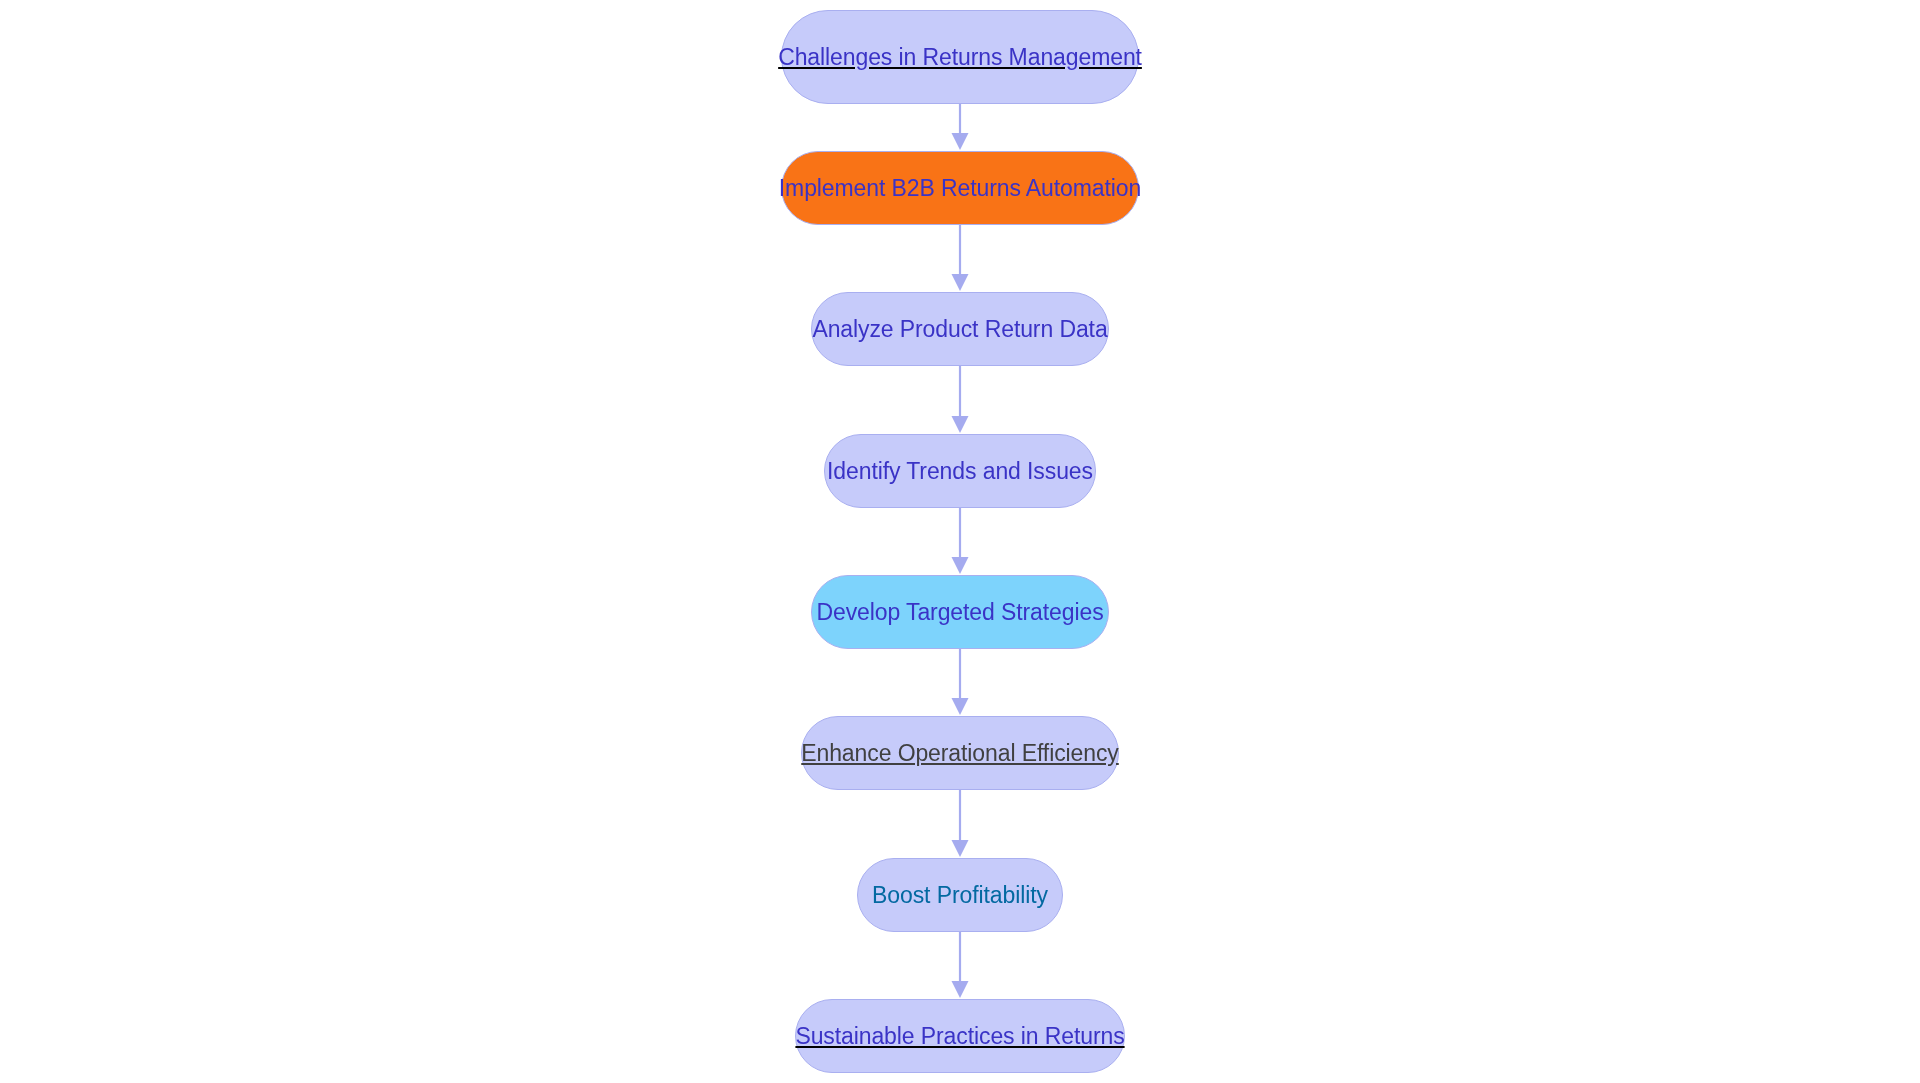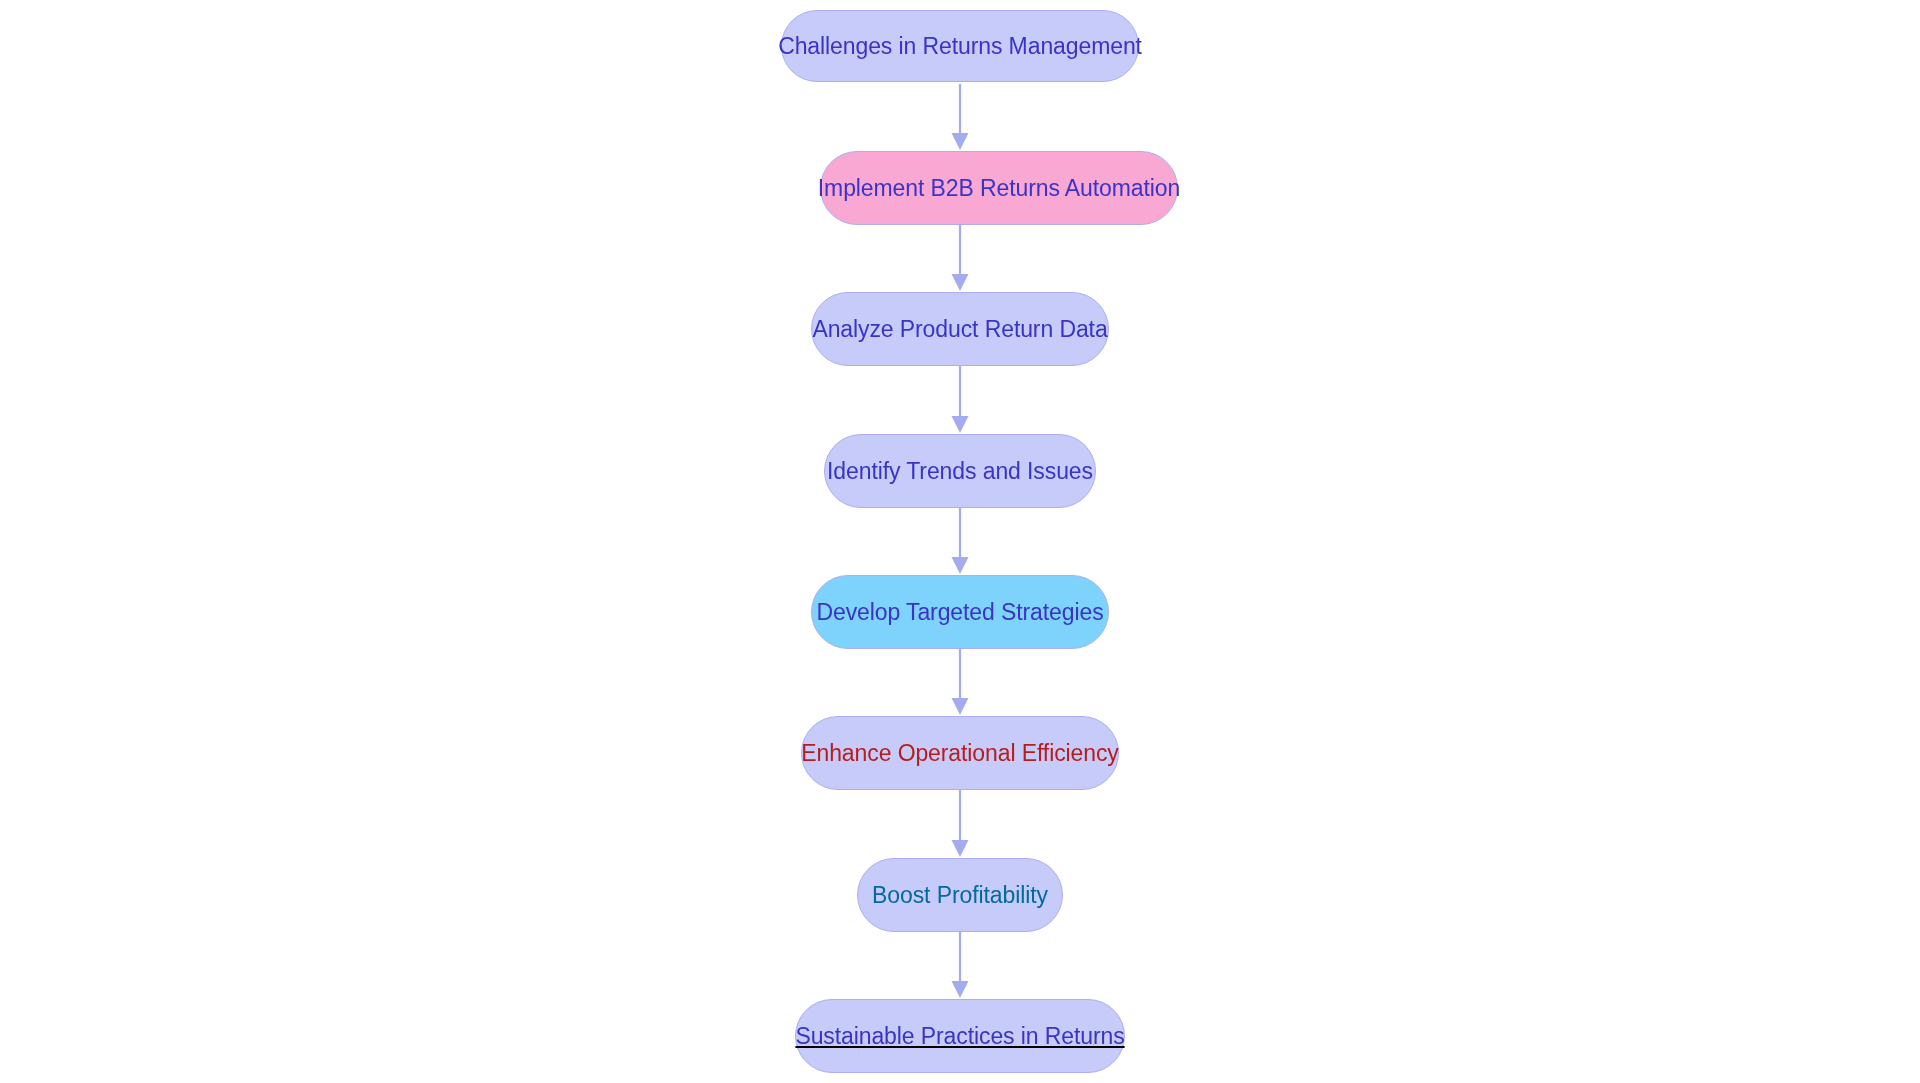--- a/index.html
+++ b/index.html
@@ -93,37 +93,37 @@
           <polygon points="951.5,840 968.5,840 960,857" fill="#a5abef"></polygon>
         </g>
         <g>
           <line x1="960" y1="932" x2="960" y2="983" stroke="#a5abef" stroke-width="2.2"></line>
           <polygon points="951.5,981 968.5,981 960,998" fill="#a5abef"></polygon>
         </g>
       </g>
   </svg>
 
   <div class="node-layer" id="node-layer">
-      <div class="flow-node" style="left: 960px; top: 10px; width: 358px; height: 72px; background: rgb(198, 203, 250); border-color: rgb(169, 175, 240);">
+      <div class="flow-node" style="left: 960px; top: 10px; width: 358px; height: 94px; background: rgb(198, 203, 250); border-color: rgb(169, 175, 240); text-decoration: underline;">
         <span class="flow-node-label" style="color: rgb(58, 51, 198);">Challenges in Returns Management</span>
       </div>
-      <div class="flow-node" style="left: 960px; top: 151px; width: 358px; height: 74px; background: #f9a8d4; border-color: rgb(169, 175, 240); margin-left: 39px;">
+      <div class="flow-node" style="left: 960px; top: 151px; width: 358px; height: 74px; background: #f97316; border-color: rgb(169, 175, 240);">
         <span class="flow-node-label" style="color: rgb(58, 51, 198);">Implement B2B Returns Automation</span>
       </div>
       <div class="flow-node" style="left: 960px; top: 434px; width: 272px; height: 74px; background: rgb(198, 203, 250); border-color: rgb(169, 175, 240);">
         <span class="flow-node-label" style="color: rgb(58, 51, 198);">Identify Trends and Issues</span>
       </div>
       <div class="flow-node" style="left: 960px; top: 292px; width: 298px; height: 74px; background: rgb(198, 203, 250); border-color: rgb(169, 175, 240);">
         <span class="flow-node-label" style="color: rgb(58, 51, 198);">Analyze Product Return Data</span>
       </div>
       <div class="flow-node" style="left: 960px; top: 575px; width: 298px; height: 74px; background: #7dd3fc; border-color: rgb(169, 175, 240);">
         <span class="flow-node-label" style="color: rgb(58, 51, 198);">Develop Targeted Strategies</span>
       </div>
       <div class="flow-node" style="left: 960px; top: 716px; width: 318px; height: 74px; background: rgb(198, 203, 250); border-color: rgb(169, 175, 240);">
-        <span class="flow-node-label" style="color: #b91c1c;">Enhance Operational Efficiency</span>
+        <span class="flow-node-label" style="color: #404040; text-decoration: underline;">Enhance Operational Efficiency</span>
       </div>
       <div class="flow-node" style="left: 960px; top: 858px; width: 206px; height: 74px; background: rgb(198, 203, 250); border-color: rgb(169, 175, 240);">
         <span class="flow-node-label" style="color: #0369a1;">Boost Profitability</span>
       </div>
       <div class="flow-node" style="left: 960px; top: 999px; width: 330px; height: 74px; background: rgb(198, 203, 250); border-color: rgb(169, 175, 240); text-decoration: underline;">
         <span class="flow-node-label" style="color: rgb(58, 51, 198);">Sustainable Practices in Returns</span>
       </div>
     </div>
 
 </div>

